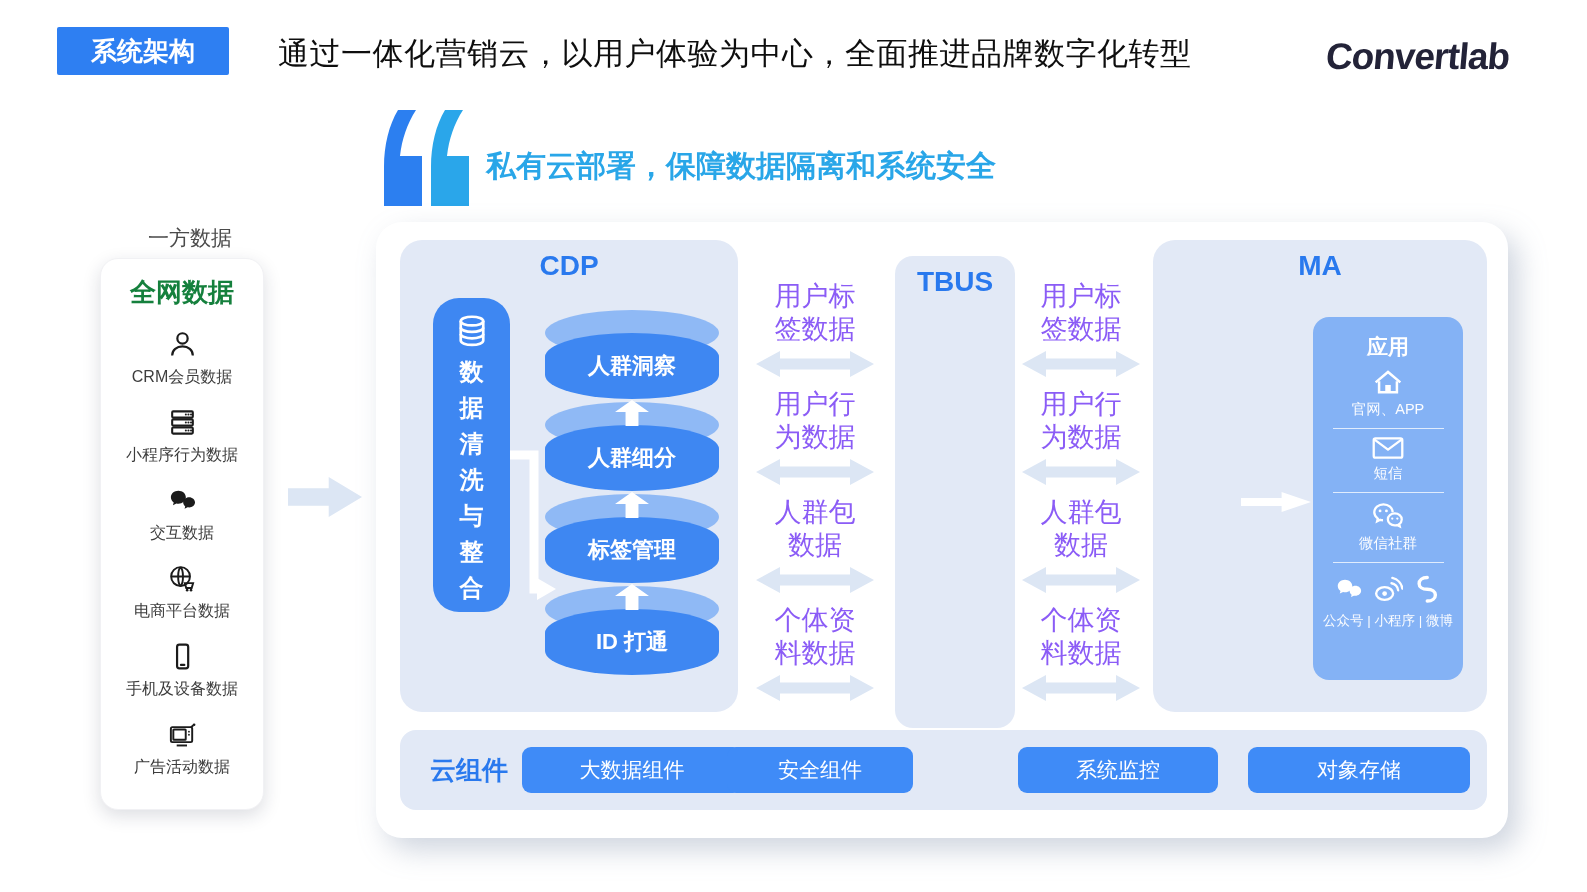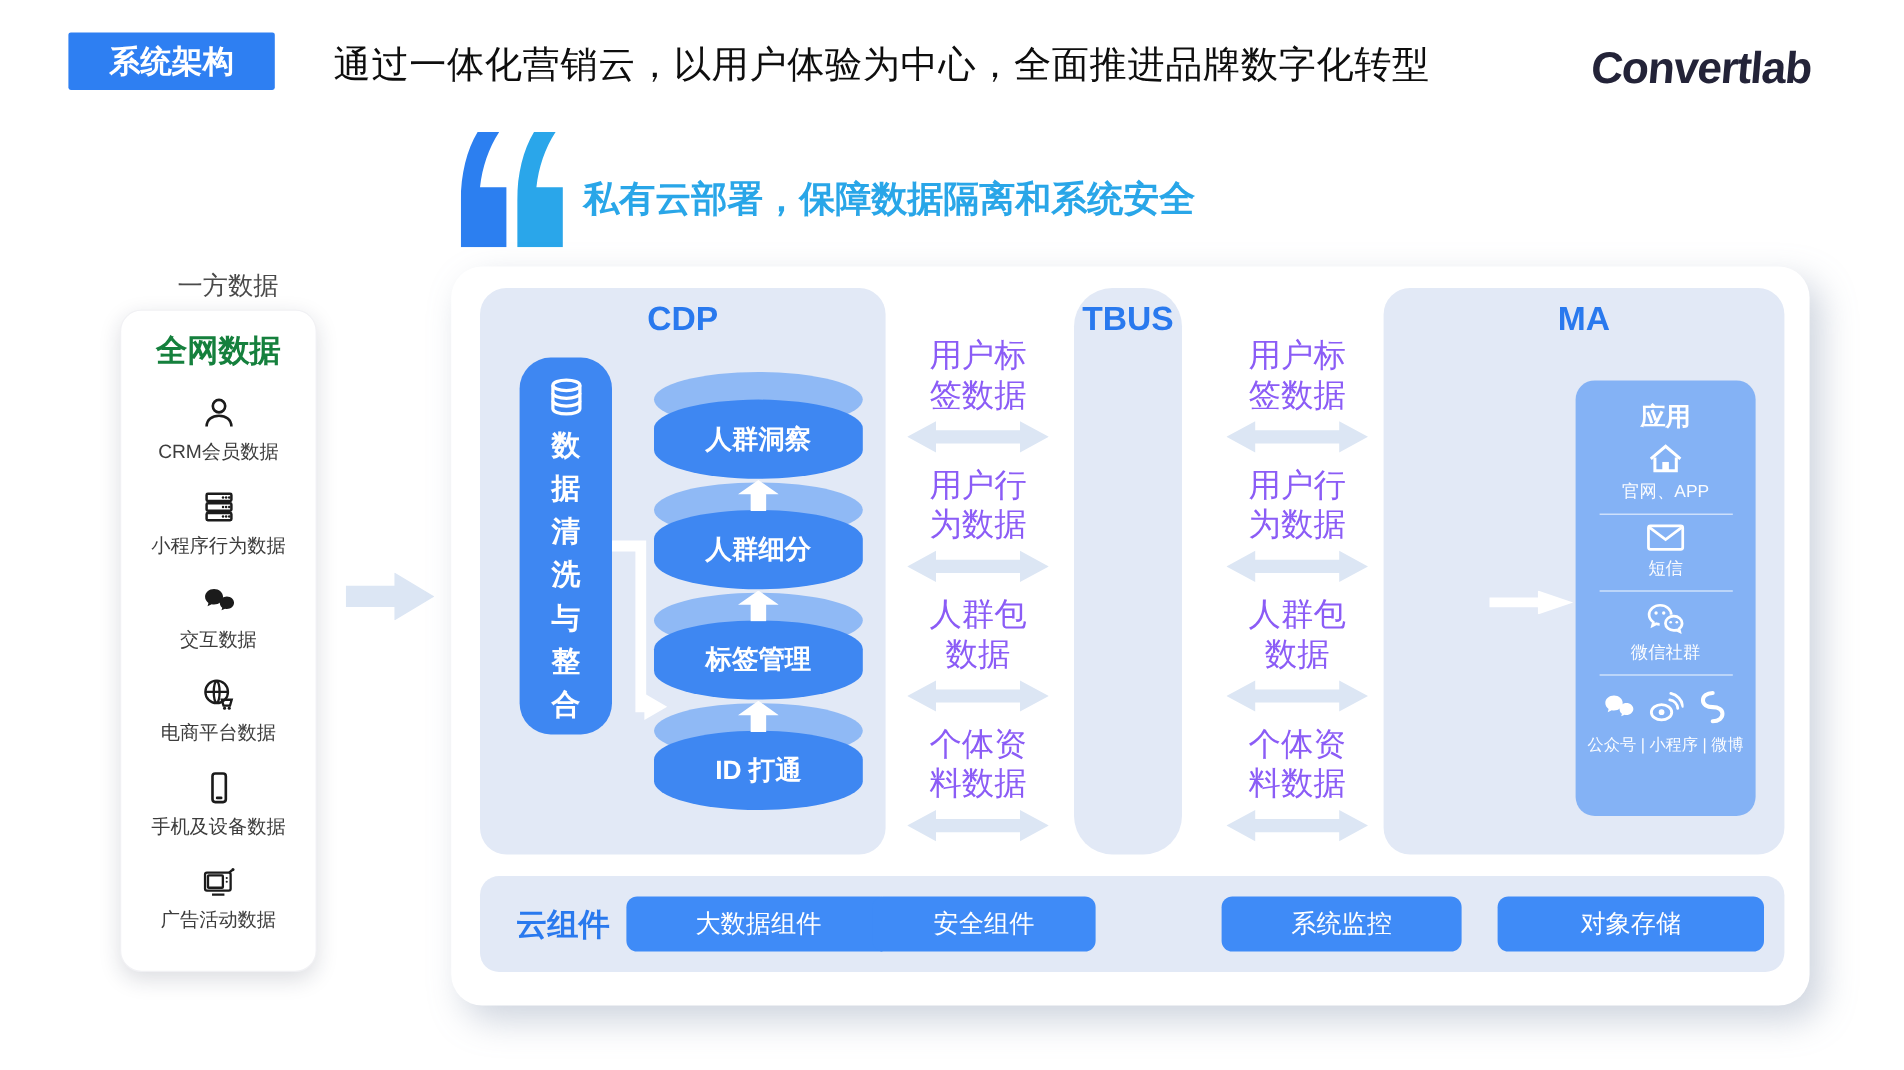--- a/index.html
+++ b/index.html
@@ -31,21 +31,21 @@
   .big-arrow{position:absolute;left:288px;top:477px;width:74px;height:40px;background:#DCE6F4;
              clip-path:polygon(0 28%,55% 28%,55% 0,100% 50%,55% 100%,55% 72%,0 72%);}
 
   
   .main-card{position:absolute;left:376px;top:222px;width:1132px;height:616px;background:#fff;border-radius:26px;
              box-shadow:10px 12px 28px rgba(130,145,170,.38);}
   .panel{position:absolute;background:#E2E9F6;}
   .panel-heading{position:absolute;top:10px;left:0;right:0;text-align:center;font-size:28px;font-weight:800;color:#2979EE;}
 
   .cdp{left:24px;top:18px;width:338px;height:472px;border-radius:22px;}
-  .tbus{left:519px;top:18px;width:90px;height:472px;border-radius:32px;}
+  .tbus{left:519px;top:34px;width:120px;height:472px;border-radius:18px;}
   .ma{left:777px;top:18px;width:334px;height:472px;border-radius:22px;}
 
   
   .vpill{position:absolute;background:#3E87F2;border-radius:26px;display:flex;flex-direction:column;align-items:center;color:#fff;}
   .cdp-pill{left:33px;top:58px;width:77px;height:314px;}
   .tbus-pill{left:13px;top:72px;width:80px;height:378px;}
   .vtext{width:1.05em;text-align:center;word-break:break-all;font-weight:800;color:#fff;}
   .cdp-pill .vtext{font-size:24px;line-height:36px;margin-top:5px;}
   .tbus-pill .vtext{font-size:23px;line-height:34px;margin-top:4px;}
   .vpill svg{margin-top:15px;}

